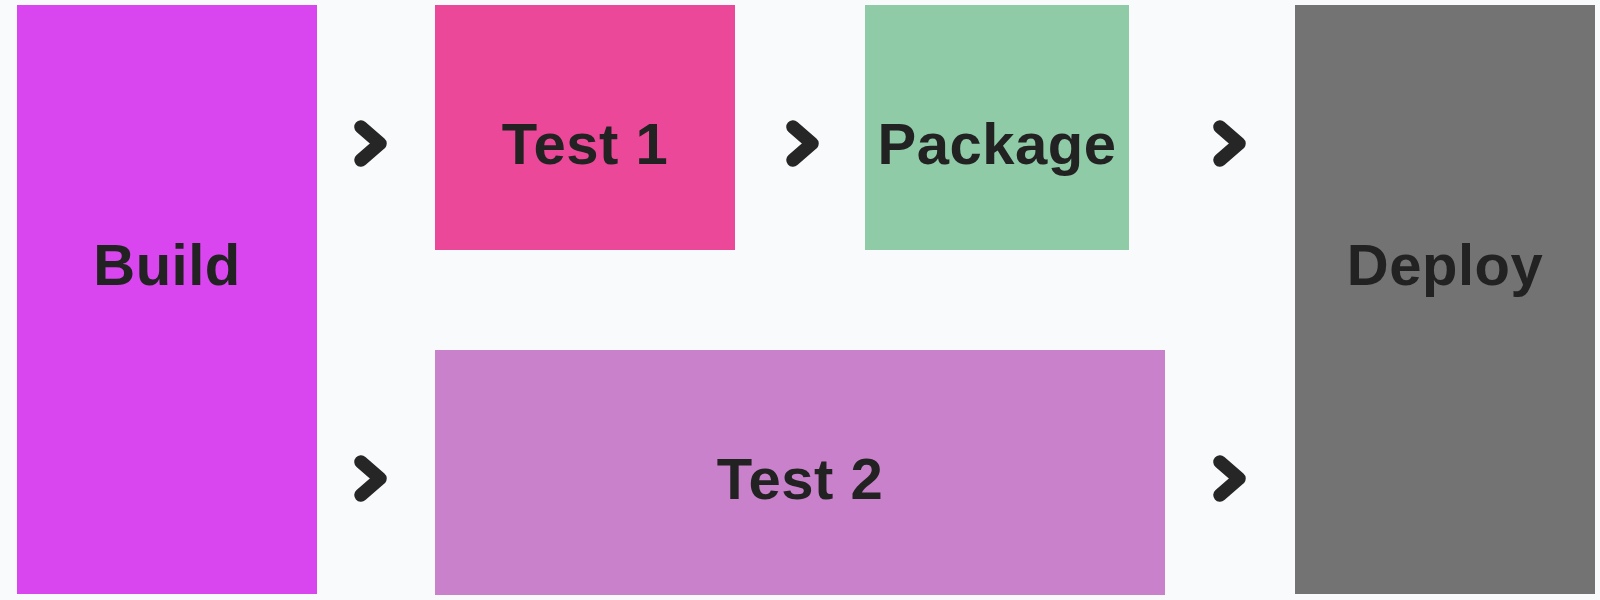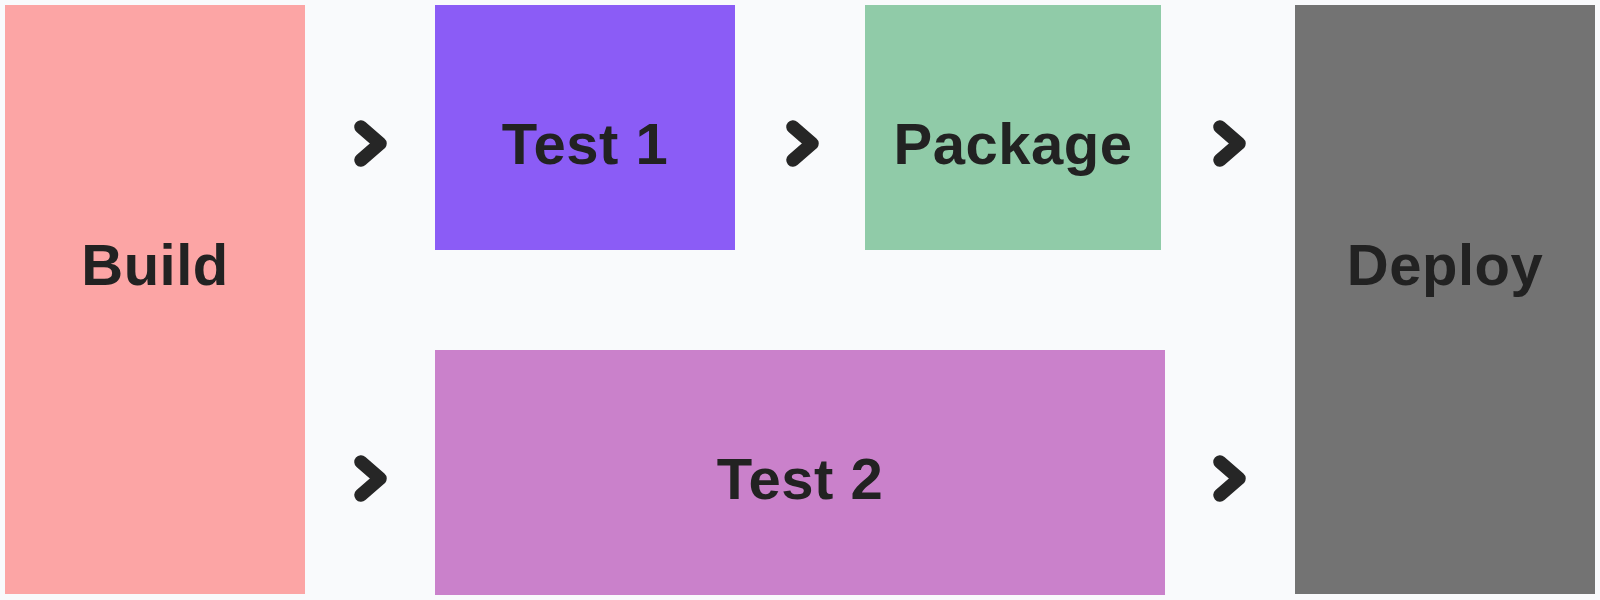--- a/index.html
+++ b/index.html
@@ -21,46 +21,46 @@
   }
   .stage .label {
     font-size: 58px;
     font-weight: 700;
     letter-spacing: 0.5px;
     white-space: nowrap;
   }
   
   .s-build   { left: 5px;    top: 5px;   width: 300px; height: 589px; padding-bottom: 70px; }
   .s-test1   { left: 435px;  top: 5px;   width: 300px; height: 245px; padding-top: 31px; }
-  .s-package { left: 865px;  top: 5px;   width: 296px; height: 245px; padding-top: 31px; }
+  .s-package { left: 865px;  top: 5px;   width: 264px; height: 245px; padding-top: 31px; }
   .s-test2   { left: 435px;  top: 350px; width: 730px; height: 245px; padding-top: 12px; }
   .s-deploy  { left: 1295px; top: 5px;   width: 300px; height: 589px; padding-bottom: 70px; }
   
   .arrow {
     position: absolute;
     width: 35px; height: 47px;
     display: flex; align-items: center; justify-content: center;
   }
   .a1 { left: 353px;  top: 120px; }
   .a2 { left: 785px;  top: 120px; }
   .a3 { left: 1212px; top: 120px; }
   .a4 { left: 353px;  top: 455px; }
   .a5 { left: 1212px; top: 455px; }
   .arrow svg { display: block; }
 </style>
 </head>
 <body>
 
 <div class="canvas" data-bind-style="background:diagram.background_color;color:diagram.label_color" style="background: rgb(249, 250, 252); color: rgb(34, 34, 34);">
 
-  <div class="stage s-build" data-bind-style="background:diagram.stages.0.color" style="background: #fca5a5;">
+  <div class="stage s-build" data-bind-style="background:diagram.stages.0.color" style="background: #d946ef; margin-left: 12px;">
     <span class="label" data-bind="diagram.stages.0.label">Build</span>
   </div>
 
-  <div class="stage s-test1" data-bind-style="background:diagram.stages.1.color" style="background: #8b5cf6;">
+  <div class="stage s-test1" data-bind-style="background:diagram.stages.1.color" style="background: #ec4899;">
     <span class="label" data-bind="diagram.stages.1.label">Test 1</span>
   </div>
 
   <div class="stage s-package" data-bind-style="background:diagram.stages.2.color" style="background: rgb(144, 203, 168);">
     <span class="label" data-bind="diagram.stages.2.label">Package</span>
   </div>
 
   <div class="stage s-test2" data-bind-style="background:diagram.stages.3.color" style="background: rgb(202, 129, 203);">
     <span class="label" data-bind="diagram.stages.3.label">Test 2</span>
   </div>

